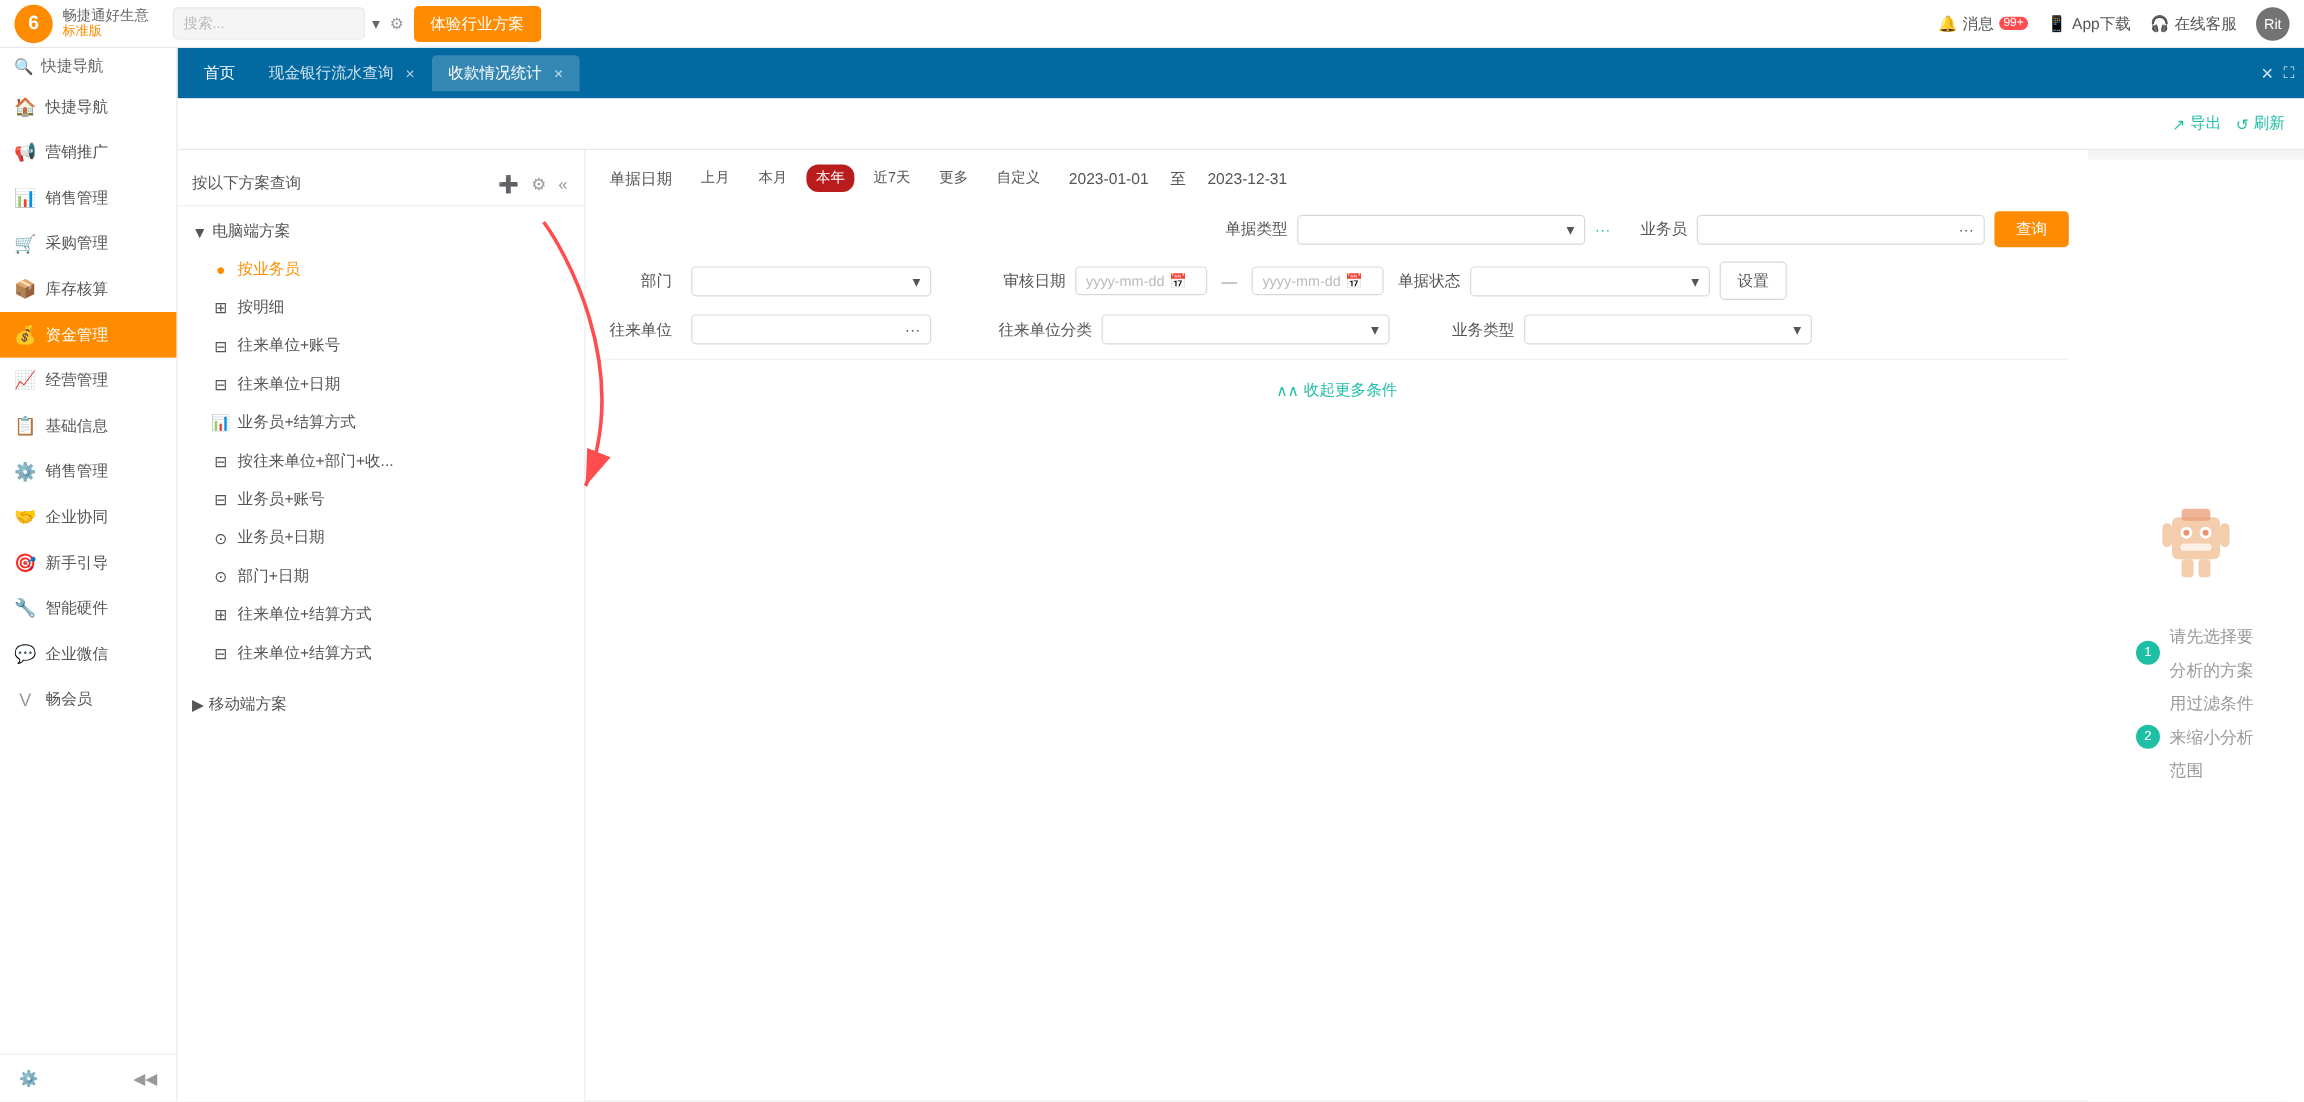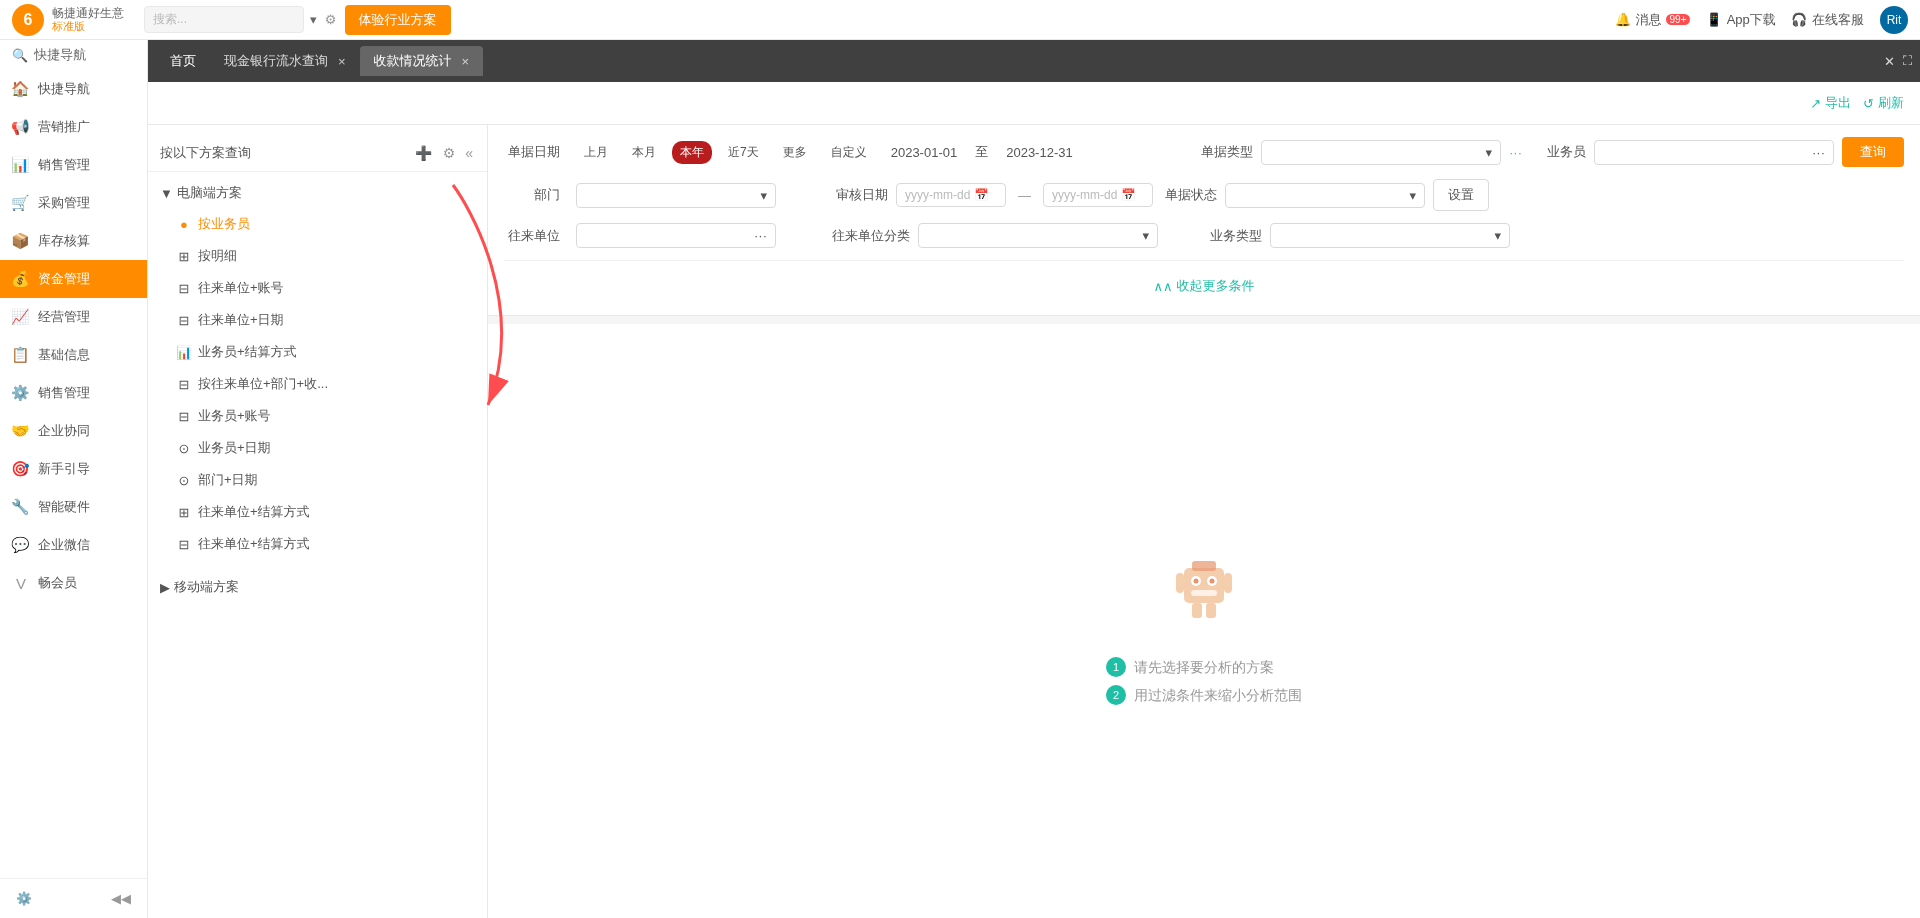--- a/index.html
+++ b/index.html
@@ -4,39 +4,39 @@
   <style>
     * { box-sizing: border-box; margin: 0; padding: 0; }
     body { font-family: 'Microsoft YaHei', Arial, sans-serif; font-size: 13px; background: #f0f2f5; overflow: hidden; }
 
     
     .app-container { display: flex; flex-direction: column; height: 918px; width: 1920px; }
     .top-bar { height: 40px; background: #fff; display: flex; align-items: center; padding: 0 12px; border-bottom: 1px solid #e8e8e8; flex-shrink: 0; }
     .main-area { display: flex; flex: 1; overflow: hidden; }
     .sidebar { width: 148px; background: #fff; border-right: 1px solid #e8e8e8; display: flex; flex-direction: column; flex-shrink: 0; }
     .content-area { flex: 1; display: flex; flex-direction: column; overflow: hidden; }
-    .tab-bar { height: 42px; background: #404040; display: flex; align-items: center; padding: 0 8px; flex-shrink: 0; }
+    .tab-bar { height: 42px; background: #0369a1; display: flex; align-items: center; padding: 0 8px; flex-shrink: 0; }
     .page-body { flex: 1; background: #f5f5f5; overflow: auto; display: flex; }
     .left-panel { width: 340px; background: #fff; border-right: 1px solid #e8e8e8; flex-shrink: 0; padding: 10px 0; }
-    .right-panel { flex: 1; display: flex; flex-direction: column; }
+    .right-panel { flex: 1; display: flex; flex-direction: row; }
     .filter-area { background: #fff; padding: 12px 16px; border-bottom: 1px solid #e8e8e8; }
     .result-area { flex: 1; background: #fff; margin-top: 8px; display: flex; flex-direction: column; align-items: center; justify-content: center; }
 
     
     .logo-area { display: flex; align-items: center; gap: 8px; margin-right: 20px; }
     .logo-icon { width: 32px; height: 32px; background: #ff8c00; border-radius: 50%; display: flex; align-items: center; justify-content: center; color: white; font-size: 16px; font-weight: bold; }
     .logo-text { font-size: 12px; color: #666; line-height: 1.2; }
     .top-bar-search { color: #999; font-size: 12px; background: #f5f5f5; border: 1px solid #e8e8e8; border-radius: 4px; padding: 4px 8px; min-width: 160px; }
     .top-bar-dropdown { color: #666; cursor: pointer; }
     .gear-btn { width: 28px; height: 28px; display: flex; align-items: center; justify-content: center; cursor: pointer; color: #999; }
     .trial-btn { background: #ff8c00; color: white; border: none; border-radius: 4px; padding: 6px 14px; cursor: pointer; font-size: 13px; }
     .top-bar-right { margin-left: auto; display: flex; align-items: center; gap: 16px; }
     .top-bar-action { display: flex; align-items: center; gap: 4px; color: #555; font-size: 13px; cursor: pointer; }
     .badge { background: #ff4d4f; color: white; border-radius: 10px; font-size: 10px; padding: 0 4px; min-width: 18px; text-align: center; }
-    .user-avatar { width: 28px; height: 28px; background: #0369a1; border-radius: 50%; display: flex; align-items: center; justify-content: center; color: white; font-size: 12px; }
+    .user-avatar { width: 28px; height: 28px; background: #737373; border-radius: 50%; display: flex; align-items: center; justify-content: center; color: white; font-size: 12px; }
     .sidebar-search { display: flex; align-items: center; gap: 6px; padding: 6px 12px; color: #666; font-size: 13px; cursor: pointer; }
     .sidebar-item { display: flex; align-items: center; gap: 8px; padding: 10px 12px; color: #555; font-size: 13px; cursor: pointer; border-radius: 4px; }
     .sidebar-item.active { background: #ff8c00; color: white; border-radius: 0; }
     .sidebar-item.active .sidebar-icon { color: white; }
     .sidebar-icon { width: 18px; height: 18px; display: flex; align-items: center; justify-content: center; color: #999; font-size: 15px; }
     .sidebar-footer { margin-top: auto; padding: 8px 0; border-top: 1px solid #f0f0f0; }
     .sidebar-footer-item { display: flex; align-items: center; gap: 8px; padding: 8px 12px; color: #999; font-size: 13px; cursor: pointer; }
 
     
     .tab { display: flex; align-items: center; gap: 6px; padding: 6px 14px; color: rgba(255,255,255,0.8); font-size: 13px; cursor: pointer; border-radius: 4px 4px 0 0; }

